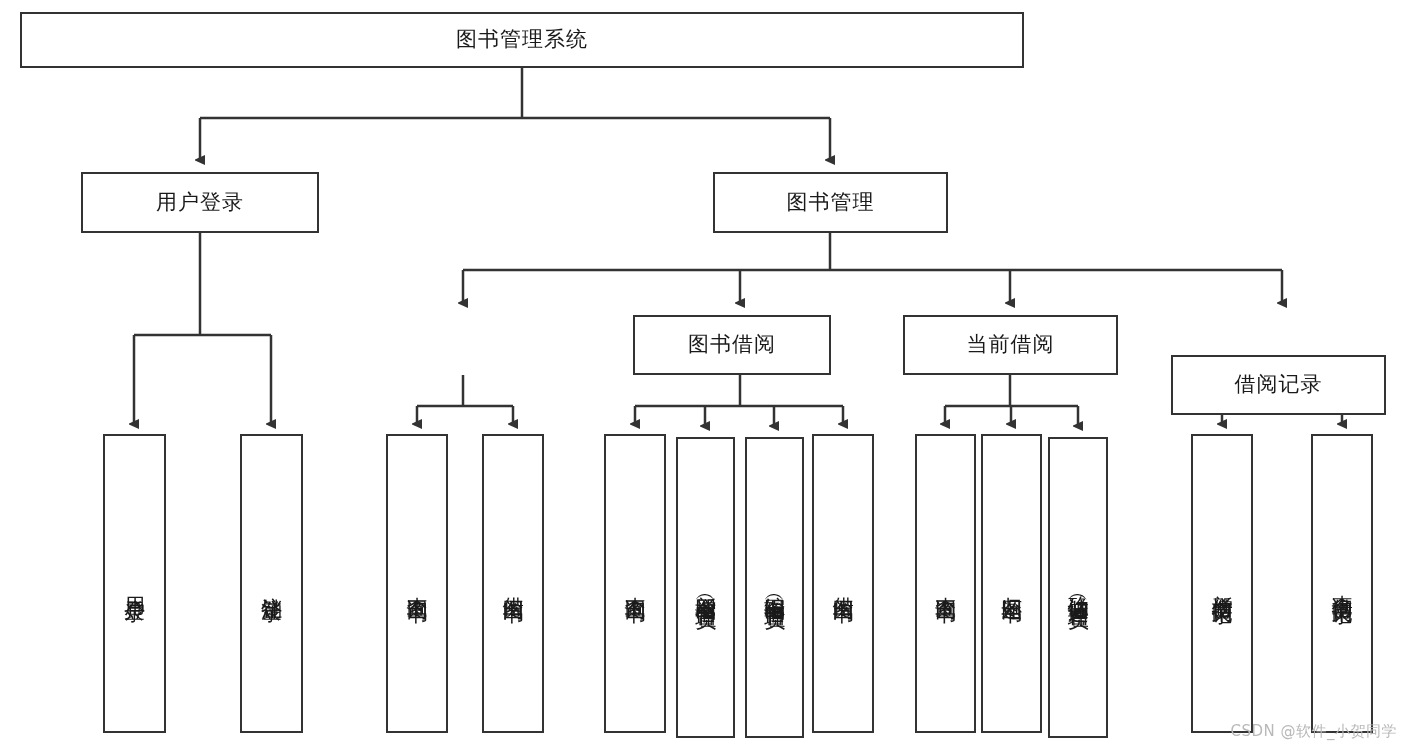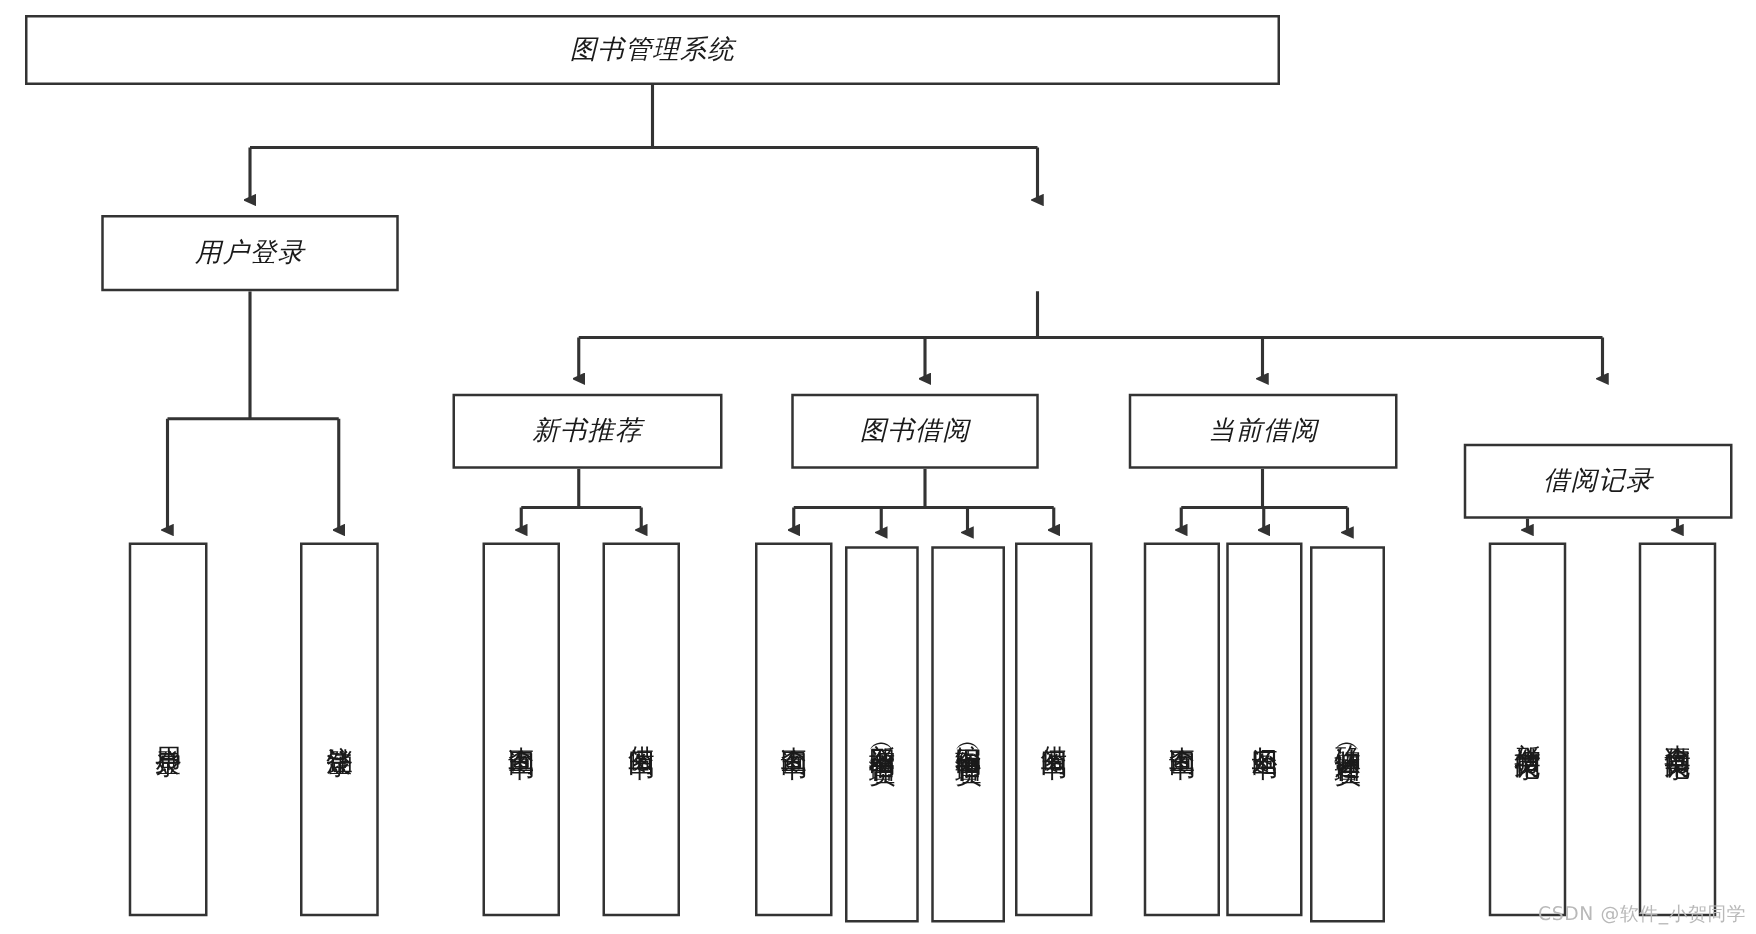--- a/index.html
+++ b/index.html
@@ -33,21 +33,20 @@
     border: 2px solid #333333;
     display: flex;
     align-items: center;
     justify-content: center;
     color: #1a1a1a;
   }
   .node.horiz {
     font-size: 21px;
     letter-spacing: 1px;
     line-height: 1.2;
-    font-style: italic;
   }
   .node.vert {
     writing-mode: vertical-rl;
     text-orientation: upright;
     font-size: 21px;
     line-height: 1.25;
     letter-spacing: 2px;
     padding: 4px 0;
   }
   .node.vert .vtext {
@@ -123,24 +122,24 @@
     </g>
   </svg>
 
   <div class="node horiz" style="left:20px; top:12px; width:1004px; height:56px;">
     <span>图书管理系统</span>
   </div>
 
   <div class="node horiz" style="left:81px; top:172px; width:238px; height:61px;">
     <span>用户登录</span>
   </div>
+  <div class="node horiz" style="left:713px; top:172px; width:235px; height:61px;">
+    <span>图书管理</span>
+  </div>
 
-  <div class="node horiz" style="left:362px; top:315px; width:216px; height:60px;">
-    <span>新书推荐</span>
-  </div>
   <div class="node horiz" style="left:633px; top:315px; width:198px; height:60px;">
     <span>图书借阅</span>
   </div>
   <div class="node horiz" style="left:903px; top:315px; width:215px; height:60px;">
     <span>当前借阅</span>
   </div>
   <div class="node horiz" style="left:1171px; top:315px; width:215px; height:60px;margin-top:40px;">
     <span>借阅记录</span>
   </div>
 

